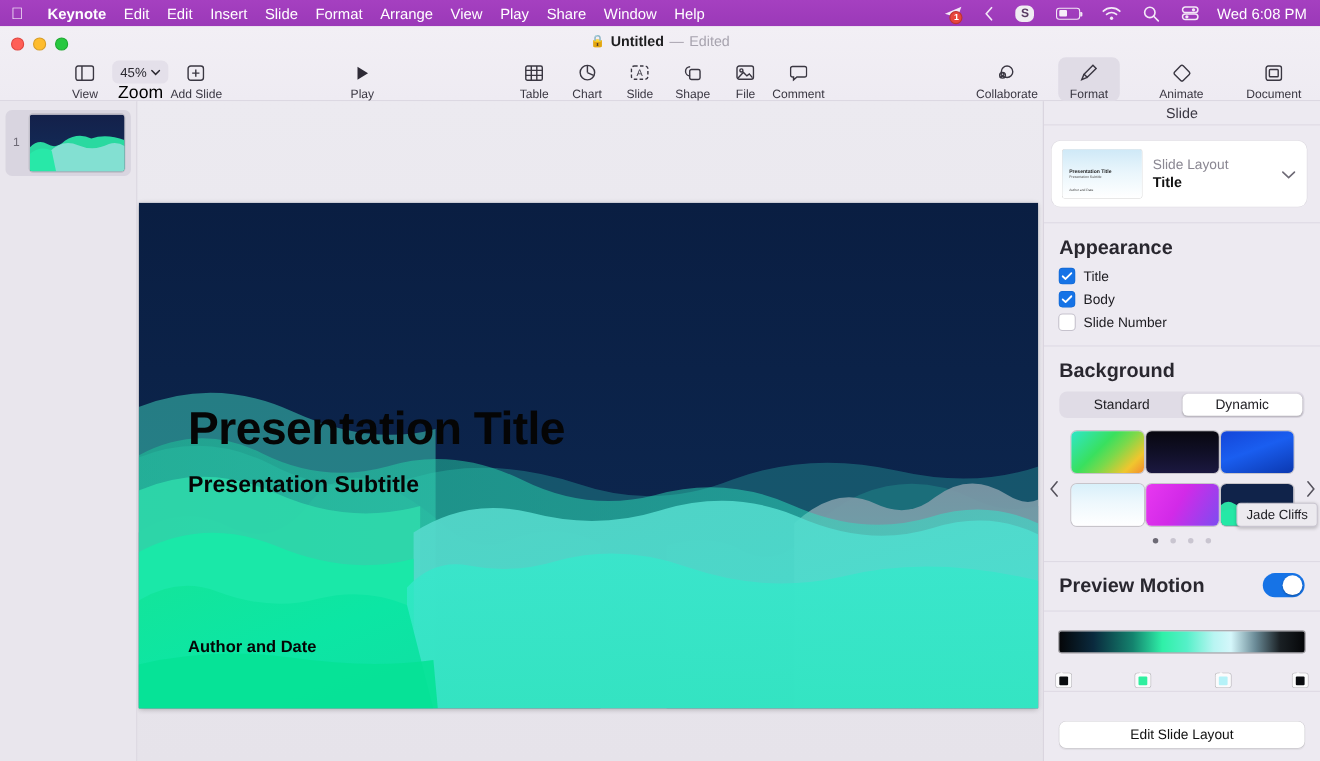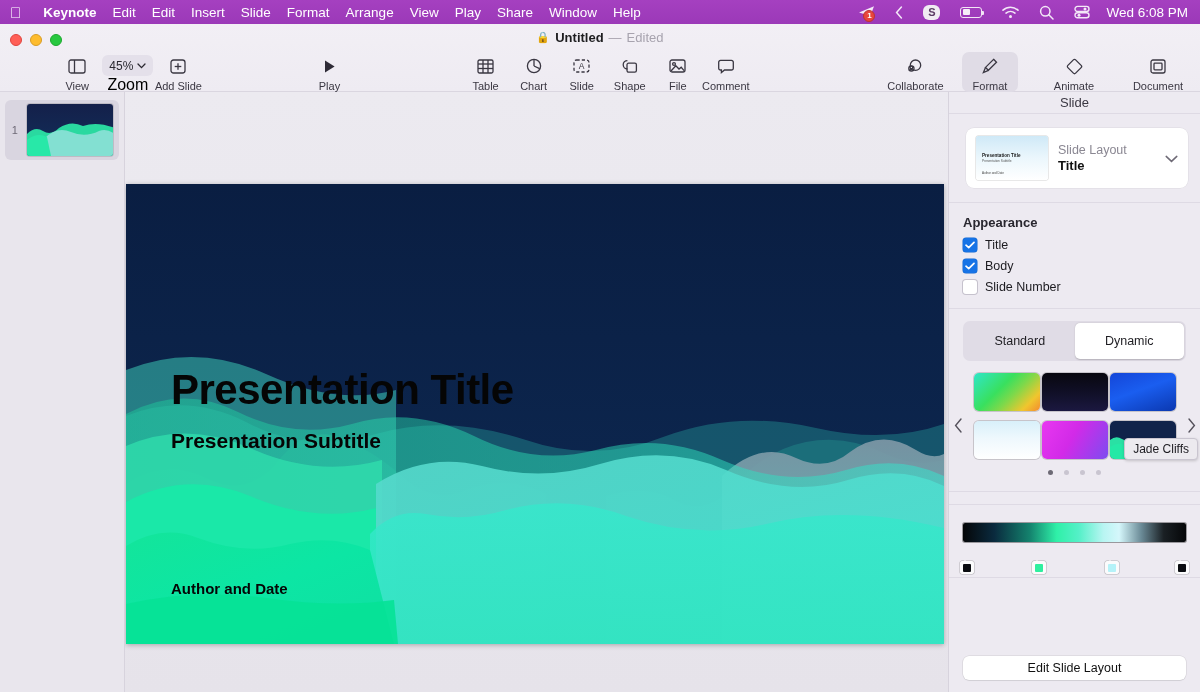--- a/index.html
+++ b/index.html
@@ -133,53 +133,53 @@
   
   .inspector {
     width: 252px; height: 600px; background: #edeaf1;
     border-left: 1px solid #d7d3dd; position: relative;
   }
   .insp-head {
     height: 22px; text-align: center; font-size: 13px; color: #3a3742;
     padding-top: 3px; border-bottom: 1px solid #dedae4;
   }
   .layout-card {
-    margin: 14px 12px 0 17px; background: #fff; border-radius: 8px;
+    margin: 14px 12px 0 7px; background: #fff; border-radius: 8px;
     display: flex; align-items: center; padding: 8px 10px; gap: 10px;
     box-shadow: 0 0 0 .5px rgba(0,0,0,.07);
   }
   .layout-thumb {
     width: 72px; height: 44px; border-radius: 2px; overflow: hidden; flex-shrink: 0;
     background: linear-gradient(180deg,#cfe9f7 0%, #eaf6fc 48%, #ffffff 100%);
     box-shadow: 0 0 0 .5px rgba(0,0,0,.18); position: relative;
   }
   .lt-title { position: absolute; left: 6px; top: 17px; font-size: 4.6px; font-weight: bold; color: #1b1b1b; }
   .lt-sub { position: absolute; left: 6px; top: 23px; font-size: 3.2px; color: #555; }
   .lt-auth { position: absolute; left: 6px; top: 35px; font-size: 3px; color: #444; }
   .layout-meta { flex: 1; }
   .layout-meta .k { font-size: 12.5px; color: #8a8792; }
   .layout-meta .v { font-size: 13px; color: #111; font-weight: bold; margin-top: 1px; }
   .chev-down { color: #6e6a76; font-size: 13px; }
 
-  .sec-title { font-size: 13px; color: #29272f; font-weight: bold; margin: 0 0 8px 0; }
+  .sec-title { font-size: 18px; color: #29272f; font-weight: bold; margin: 0 0 8px 0; }
   .sec { padding: 0 14px; }
   .divider { height: 1px; background: #dedae4; margin: 14px 0 0 0; }
 
   .chk-row { display: flex; align-items: center; gap: 8px; margin-bottom: 7px; }
   .chk {
     width: 14px; height: 14px; border-radius: 3px; display: flex;
     align-items: center; justify-content: center; flex-shrink: 0;
   }
   .chk.on { background: #1673e6; box-shadow: 0 0 0 .5px #1366cd; }
   .chk.off { background: #fff; box-shadow: 0 0 0 1px #c6c2cd; }
   .chk svg { display: block; }
   .chk-lbl { font-size: 12.5px; color: #1c1b20; }
 
   .seg {
-    display: flex; background: #e0dce6; border-radius: 7px; padding: 2px; height: 40px;
+    display: flex; background: #e0dce6; border-radius: 7px; padding: 2px; height: 24px;
   }
   .seg-btn {
     flex: 1; display: flex; align-items: center; justify-content: center;
     font-size: 12.5px; color: #1e1d22; border-radius: 5px;
   }
   .seg-btn.sel { background: #fff; box-shadow: 0 .5px 1.5px rgba(0,0,0,.2); }
 
   .swatch-area { position: relative; margin-top: 12px; padding: 0 16px; }
   .swatch-grid { display: grid; grid-template-columns: repeat(3, 66px); gap: 10px 2px; justify-content: center; }
   .swatch {
@@ -601,20 +601,21 @@
 
           <div class="chk-row">
             <span class="chk off"></span>
             <span class="chk-lbl">Slide Number</span>
           </div>
         </div>
 
         <div class="divider"></div>
 
         <div class="sec" style="padding-top:12px">
+          <div class="sec-title">Background</div>
           <div class="seg">
             <span class="seg-btn">Standard</span>
             <span class="seg-btn sel">Dynamic</span>
           </div>
         </div>
 
         <div class="swatch-area">
           <span class="arrow left">
             <svg width="9" height="15" viewBox="0 0 9 15">
                 <path d="M7 1 L1.6 7.5 L7 14" stroke="#55525c" stroke-width="1.4" fill="none" stroke-linecap="round"></path>
@@ -647,20 +648,28 @@
             <span class="dot"></span>
             <span class="dot"></span>
             <span class="dot"></span>
           </div>
 
           <div class="tooltip">Jade Cliffs</div>
         </div>
 
         <div class="divider" style="margin-top:16px"></div>
 
+        <div class="sec" style="padding-top:10px">
+          <div class="row-between">
+            <span class="sec-title" style="margin:0">Preview Motion</span>
+            <span class="toggle">
+                <span class="knob"></span>
+              </span>
+          </div>
+        </div>
 
         <div class="divider" style="margin-top:12px"></div>
 
         <div class="sec" style="padding-top:10px">
           <div class="grad-bar" style="background:linear-gradient(90deg,#050608 0%,#0a2a3e 14%,#14836e 30%,#2ff0a8 42%,#55f0c8 52%,#b8f5f2 63%,#d5f7fb 70%,#6a8a96 80%,#1a2024 90%,#050608 100%)"></div>
           <div class="stops">
             <span class="stop" style="left:2%">
               <span class="tri"></span><span class="chipbox">
                   <span class="chip" style="background:#0a0c10"></span>
                 </span>

